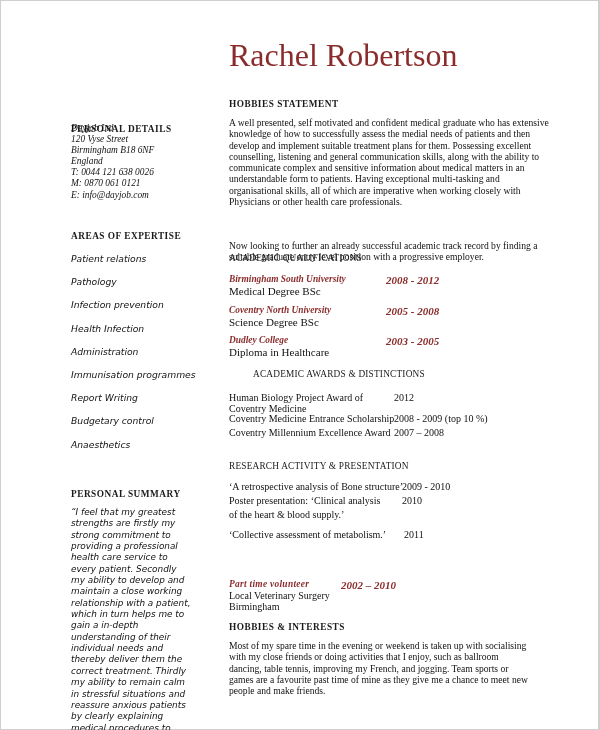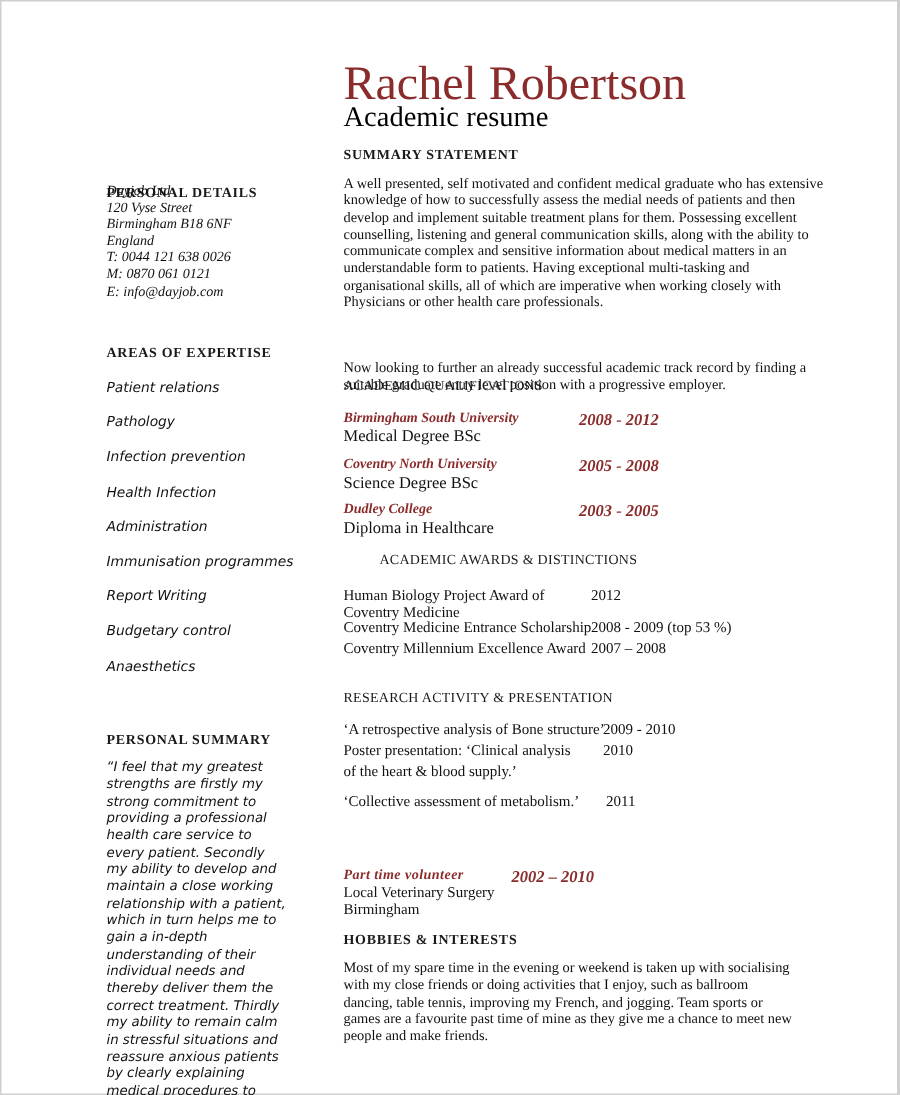--- a/index.html
+++ b/index.html
@@ -32,21 +32,20 @@
   .scrollbar {
     position: absolute; right: 0; top: 0; width: 2px; height: 730px; background: #cfcfcf;
   }
 </style>
 </head>
 <body>
 
 <div class="page">
 
   <div class="abs name">Rachel Robertson</div>
-  <div class="abs subtitle">Academic resume</div>
 
   <div class="abs sec left-sec" style="top:101px;margin-top:22px;">PERSONAL DETAILS</div>
   <div class="abs contact">
     <div>Dayjob Ltd</div>
     <div>120 Vyse Street</div>
     <div>Birmingham B18 6NF</div>
     <div>England</div>
     <div>T: 0044 121 638 0026</div>
     <div>M: 0870 061 0121</div>
     <div>E: info@dayjob.com</div>
@@ -59,21 +58,21 @@
   <div class="abs expertise" style="top:322px;">Health Infection</div>
   <div class="abs expertise" style="top:345px;">Administration</div>
   <div class="abs expertise" style="top:368px;">Immunisation programmes</div>
   <div class="abs expertise" style="top:391px;">Report Writing</div>
   <div class="abs expertise" style="top:414px;">Budgetary control</div>
   <div class="abs expertise" style="top:438px;">Anaesthetics</div>
 
   <div class="abs sec left-sec" style="top:488px;">PERSONAL SUMMARY</div>
   <div class="abs summary">“I feel that my greatest strengths are firstly my strong commitment to providing a professional health care service to every patient. Secondly my ability to develop and maintain a close working relationship with a patient, which in turn helps me to gain a in-depth  understanding of their individual needs and thereby deliver them the correct treatment. Thirdly my ability to remain calm in stressful situations and reassure anxious patients by clearly explaining medical procedures to them.”.</div>
 
-  <div class="abs sec" style="left:228px; top:98px;">SUMMARY STATEMENT</div>
+  <div class="abs sec" style="left:228px; top:98px;">HOBBIES STATEMENT</div>
   <div class="abs body-text career">A well presented, self motivated and confident medical graduate who has extensive knowledge of how to successfully assess the medial needs of patients and then develop and implement suitable treatment plans for them. Possessing excellent counselling, listening and general communication skills, along with the ability to communicate complex and sensitive information about medical matters in an understandable form to patients. Having exceptional multi-tasking and organisational skills, all of which are imperative when working closely with Physicians or other health care professionals.</div>
   <div class="abs body-text career2">Now looking to further an already successful academic track record by finding a suitable graduate entry level position with a progressive employer.</div>
 
   <div class="abs sec plain" style="left:228px; top:252px;">ACADEMIC QUALIFICATIONS</div>
 
   <div class="abs qual-inst italic-bold" style="left:228px; top:273px;">Birmingham South University</div>
   <div class="abs qual-year italic-bold" style="left:385px; top:273px;">2008 - 2012</div>
   <div class="abs qual-deg" style="left:228px; top:284px;">Medical Degree BSc</div>
 
   <div class="abs qual-inst italic-bold" style="left:228px; top:304px;">Coventry North University</div>
@@ -82,21 +81,21 @@
 
   <div class="abs qual-inst italic-bold" style="left:228px; top:334px;">Dudley College</div>
   <div class="abs qual-year italic-bold" style="left:385px; top:334px;">2003 - 2005</div>
   <div class="abs qual-deg" style="left:228px; top:345px;">Diploma in Healthcare</div>
 
   <div class="abs sec plain" style="left:228px; top:368px;margin-left:24px;">ACADEMIC AWARDS &amp; DISTINCTIONS</div>
   <div class="abs row-text" style="left:228px; top:391px;">Human Biology Project Award of</div>
   <div class="abs row-text" style="left:228px; top:402px;">Coventry Medicine</div>
   <div class="abs row-text" style="left:393px; top:391px;">2012</div>
   <div class="abs row-text" style="left:228px; top:412px;">Coventry Medicine Entrance Scholarship</div>
-  <div class="abs row-text" style="left:393px; top:412px;">2008 - 2009 (top 53 %)</div>
+  <div class="abs row-text" style="left:393px; top:412px;">2008 - 2009 (top 10 %)</div>
   <div class="abs row-text" style="left:228px; top:426px;">Coventry Millennium Excellence Award</div>
   <div class="abs row-text" style="left:393px; top:426px;">2007 – 2008</div>
 
   <div class="abs sec plain" style="left:228px; top:460px;">RESEARCH ACTIVITY &amp; PRESENTATION</div>
   <div class="abs row-text" style="left:228px; top:480px;">‘A retrospective analysis of Bone structure’</div>
   <div class="abs row-text" style="left:401px; top:480px;">2009 - 2010</div>
   <div class="abs row-text" style="left:228px; top:494px;">Poster presentation: ‘Clinical analysis</div>
   <div class="abs row-text" style="left:228px; top:508px;">of the heart &amp; blood supply.’</div>
   <div class="abs row-text" style="left:401px; top:494px;">2010</div>
   <div class="abs row-text" style="left:228px; top:528px;">‘Collective assessment of metabolism.’</div>

